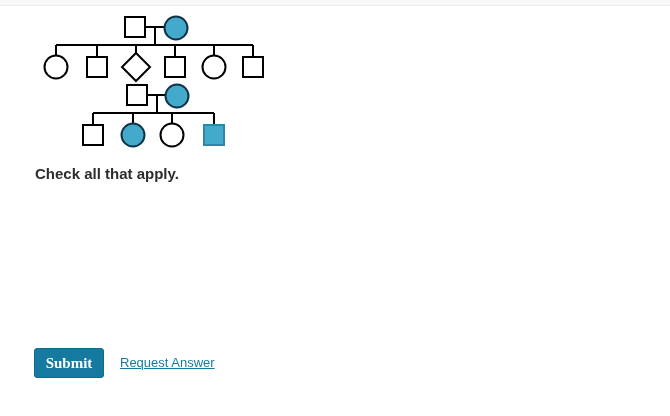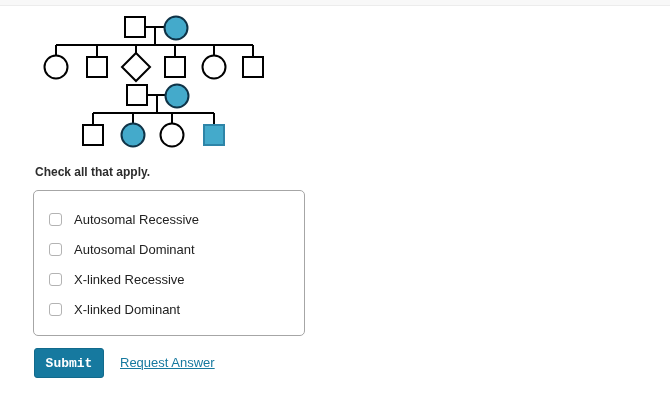--- a/index.html
+++ b/index.html
@@ -15,21 +15,21 @@
   }
   .top-strip{
     position:absolute;left:0;top:0;width:670px;height:5px;
     background:#f8f8f8;border-bottom:1px solid #ececec;
   }
   .pedigree-svg{
     position:absolute;left:0;top:0;
   }
   .prompt{
     position:absolute;left:35px;top:165px;
-    font-size:12px;font-weight:bold;color:#2d2d2d;
+    font-size:15px;font-weight:bold;color:#2d2d2d;
   }
   .panel{
     position:absolute;left:33px;top:190px;
     width:272px;height:146px;
     border:1px solid #a6a6a6;border-radius:5px;
     background:#ffffff;
     box-sizing:border-box;
     padding:22px 0 0 15px;
   }
   .opt-row{
@@ -45,22 +45,22 @@
     cursor:pointer;
   }
   .opt-label{
     margin-left:12px;
     font-size:13px;color:#212121;
   }
   .submit-btn{
     position:absolute;left:34px;top:348px;
     width:68px;height:28px;
     background:#16799f;border:1px solid #126a8c;border-radius:3px;
-    color:#ffffff;font-size:13px;font-weight:bold;
-    font-family:Liberation Mono, monospace;
+    color:#ffffff;font-size:15px;font-weight:bold;
+    font-family:Liberation Serif, serif;
     display:flex;align-items:center;justify-content:center;
     cursor:pointer;
   }
   .request-link{
     position:absolute;left:120px;top:355px;
     font-size:13px;font-weight:normal;color:#16799f;
     text-decoration:underline;
     cursor:pointer;
   }
 </style>
@@ -99,36 +99,18 @@
       <rect x="127" y="85" width="20" height="20" fill="#ffffff" stroke="#000000" stroke-width="2"></rect>
       <circle cx="177" cy="96" r="11.5" fill="#44aacb" stroke="#0f3347" stroke-width="2"></circle>
       <rect x="83" y="125" width="20" height="20" fill="#ffffff" stroke="#000000" stroke-width="2"></rect>
       <circle cx="133" cy="135" r="11.5" fill="#44aacb" stroke="#0f3347" stroke-width="2"></circle>
       <circle cx="172" cy="135" r="11.5" fill="#ffffff" stroke="#000000" stroke-width="2"></circle>
       <rect x="204" y="125" width="20" height="20" fill="#44aacb" stroke="#2e85a8" stroke-width="2"></rect>
     </svg>
 
   <div class="prompt">Check all that apply.</div>
 
-  <div class="panel">
-    <div class="opt-row">
-      <div class="checkbox"></div>
-      <span class="opt-label">Autosomal Recessive</span>
-    </div>
-    <div class="opt-row">
-      <div class="checkbox"></div>
-      <span class="opt-label">Autosomal Dominant</span>
-    </div>
-    <div class="opt-row">
-      <div class="checkbox"></div>
-      <span class="opt-label">X-linked Recessive</span>
-    </div>
-    <div class="opt-row">
-      <div class="checkbox"></div>
-      <span class="opt-label">X-linked Dominant</span>
-    </div>
-  </div>
 
   <div class="submit-btn">Submit</div>
 
   <a class="request-link">Request Answer</a>
 
 </div>
 
 </body></html>

